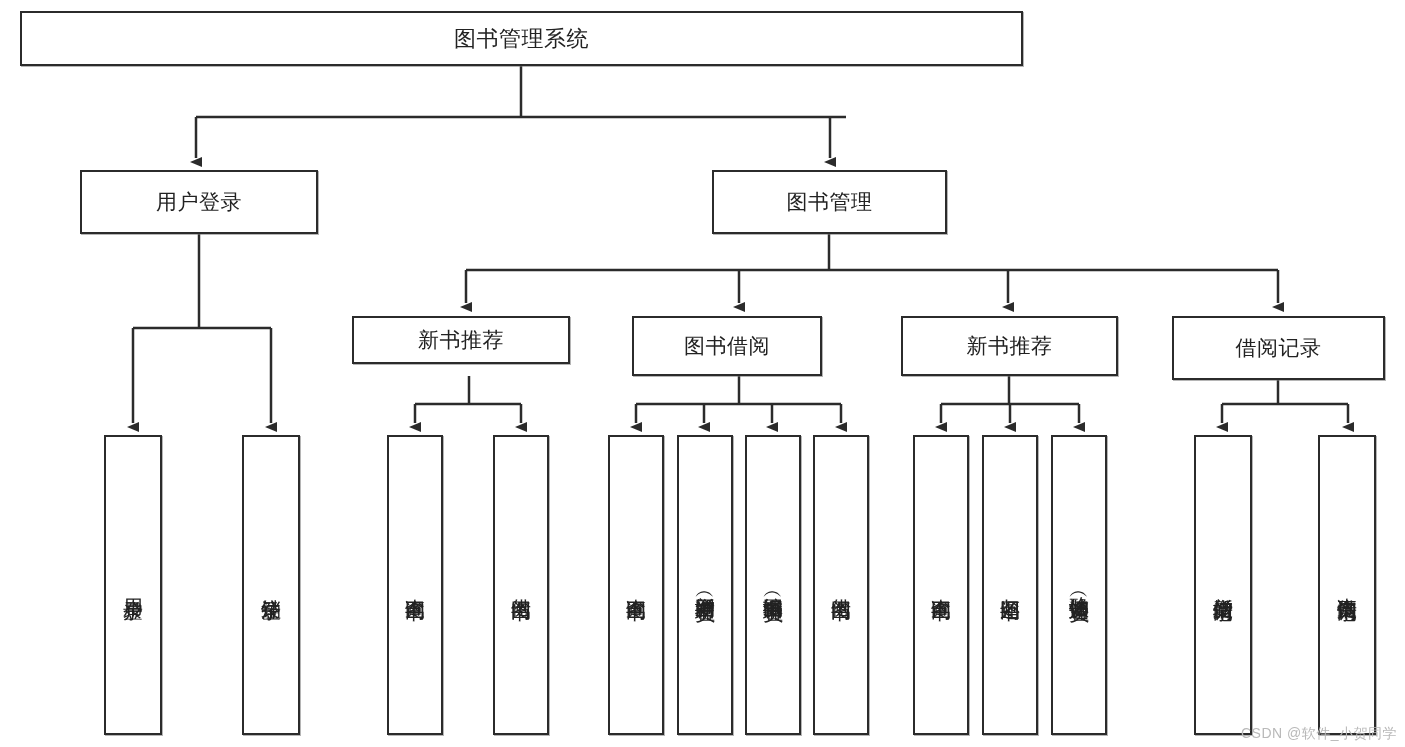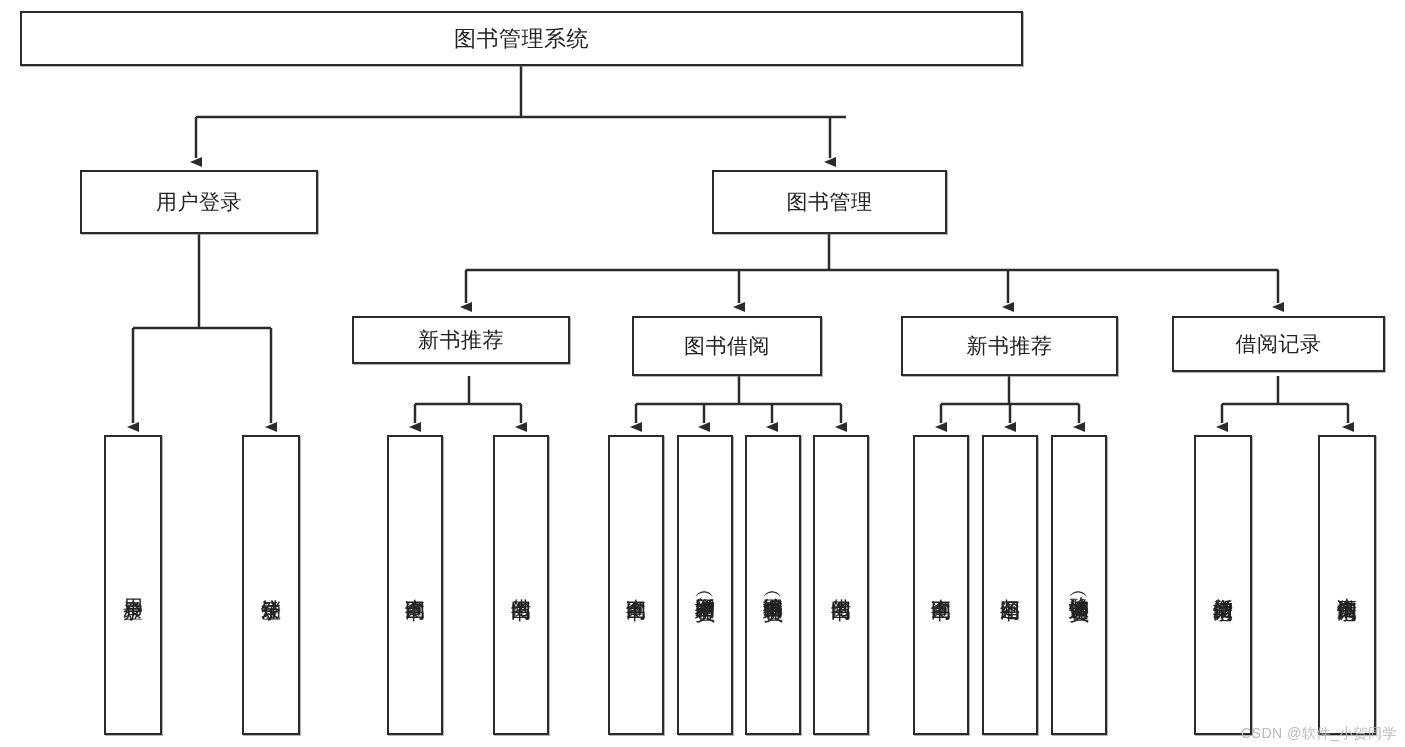--- a/index.html
+++ b/index.html
@@ -142,21 +142,21 @@
 
   <div class="node h" style="left:352px; top:316px; width:218px; height:48px;">
     <span class="lbl">新书推荐</span>
   </div>
   <div class="node h" style="left:632px; top:316px; width:190px; height:60px;">
     <span class="lbl">图书借阅</span>
   </div>
   <div class="node h" style="left:901px; top:316px; width:217px; height:60px;">
     <span class="lbl">新书推荐</span>
   </div>
-  <div class="node h" style="left:1172px; top:316px; width:213px; height:56px;">
+  <div class="node h" style="left:1172px; top:316px; width:213px; height:64px;">
     <span class="lbl">借阅记录</span>
   </div>
 
   <div class="node v" style="left:104px; top:435px; width:58px; height:300px;">
     <span class="lbl">用户登录</span>
   </div>
   <div class="node v" style="left:242px; top:435px; width:58px; height:300px;">
     <span class="lbl">注销登录</span>
   </div>
 

